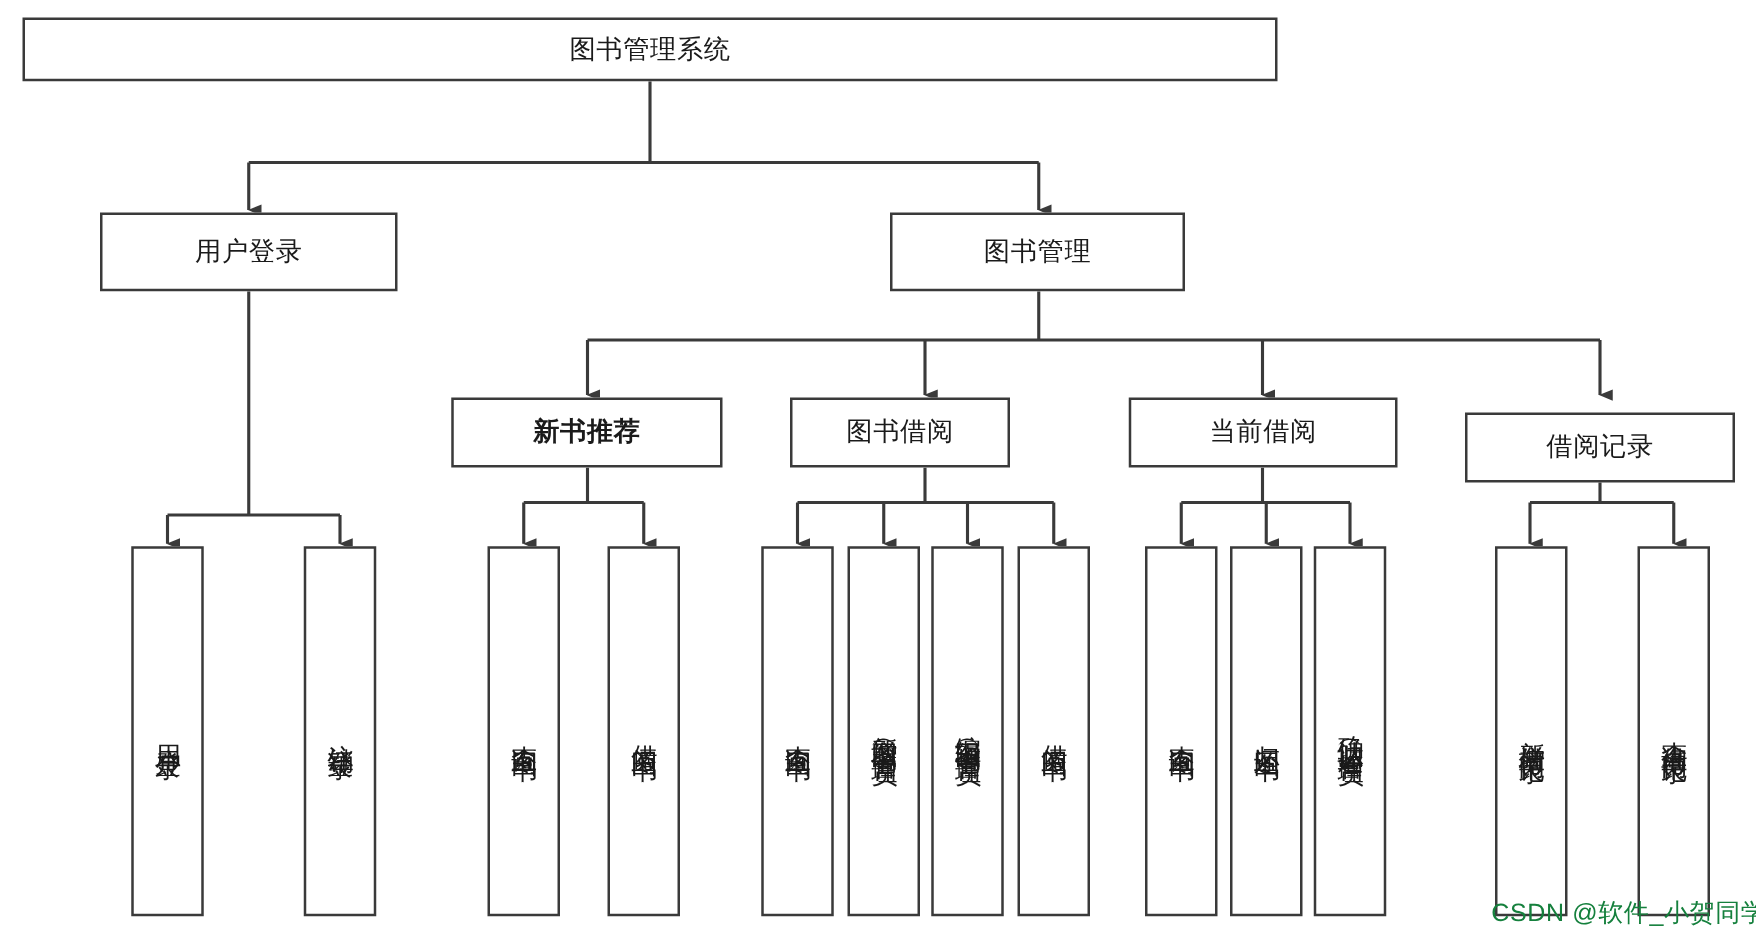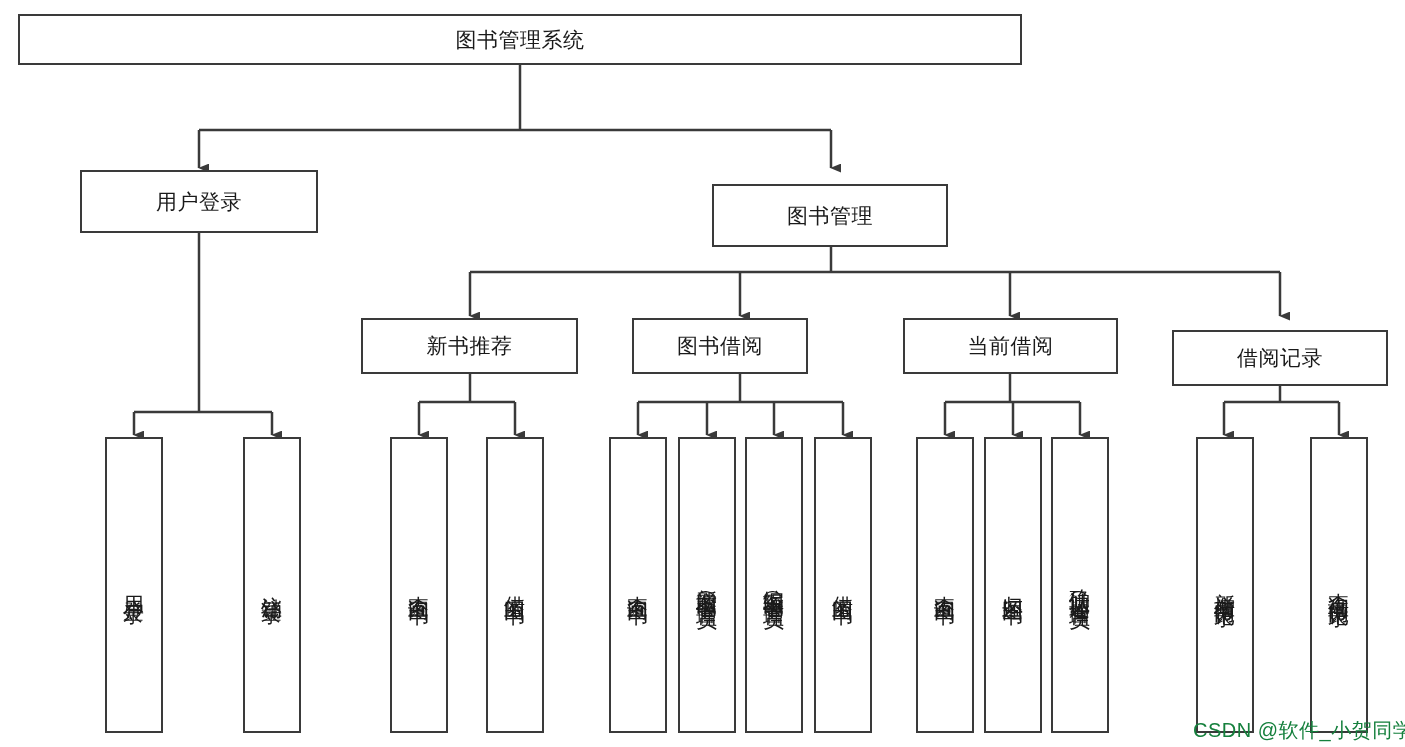--- a/index.html
+++ b/index.html
@@ -126,25 +126,25 @@
     </g>
   </svg>
 
   <div class="node node-h node-root" style="left:18px; top:14px; width:1004px; height:51px;">
     <span>图书管理系统</span>
   </div>
 
   <div class="node node-h" style="left:80px; top:170px; width:238px; height:63px;">
     <span>用户登录</span>
   </div>
-  <div class="node node-h" style="left:712px; top:184px; width:236px; height:63px;">
+  <div class="node node-h" style="left:712px; top:170px; width:236px; height:63px;">
     <span>图书管理</span>
   </div>
 
-  <div class="node node-h" style="left:361px; top:318px; width:217px; height:56px;">
+  <div class="node node-h" style="left:361px; top:318px; width:217px; height:56px;font-weight:bold;">
     <span>新书推荐</span>
   </div>
   <div class="node node-h" style="left:632px; top:318px; width:176px; height:56px;">
     <span>图书借阅</span>
   </div>
   <div class="node node-h" style="left:903px; top:318px; width:215px; height:56px;">
     <span>当前借阅</span>
   </div>
   <div class="node node-h" style="left:1172px; top:330px; width:216px; height:56px;">
     <span>借阅记录</span>

